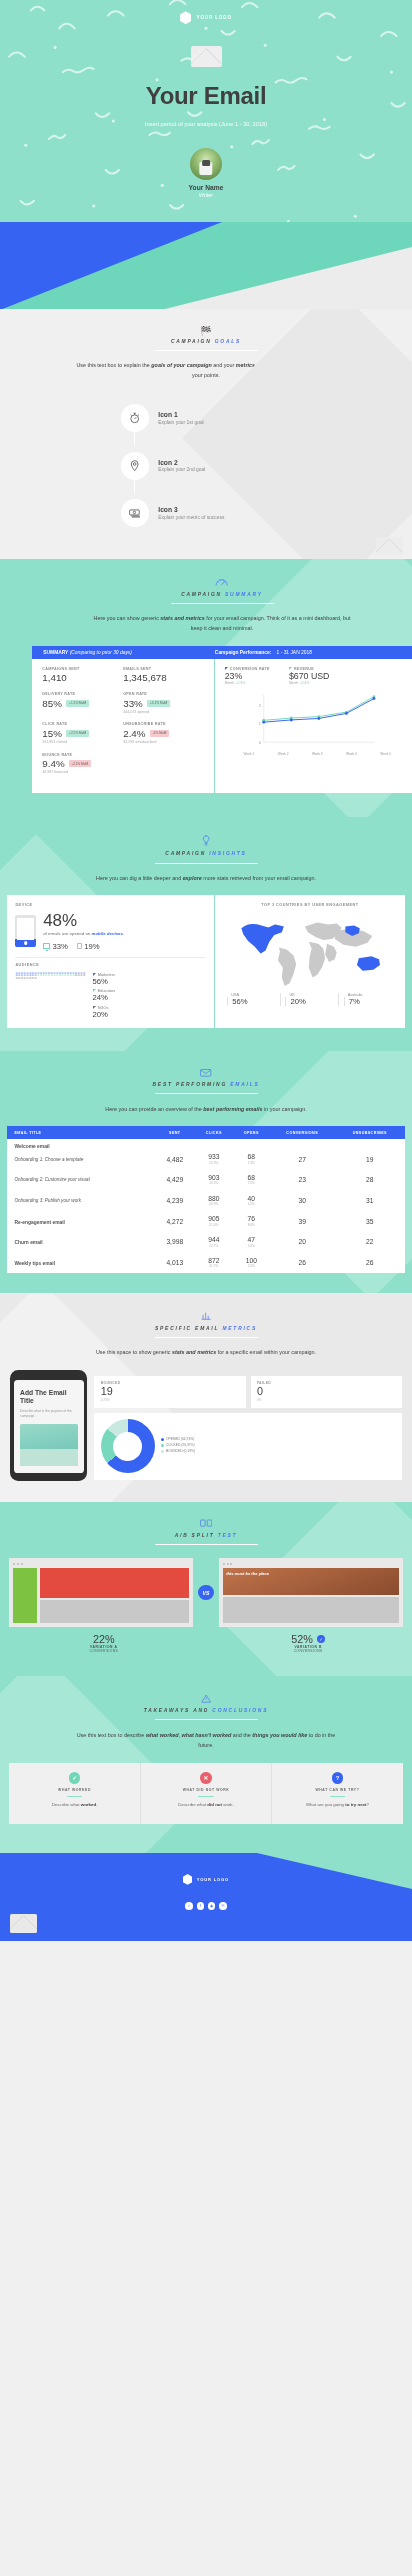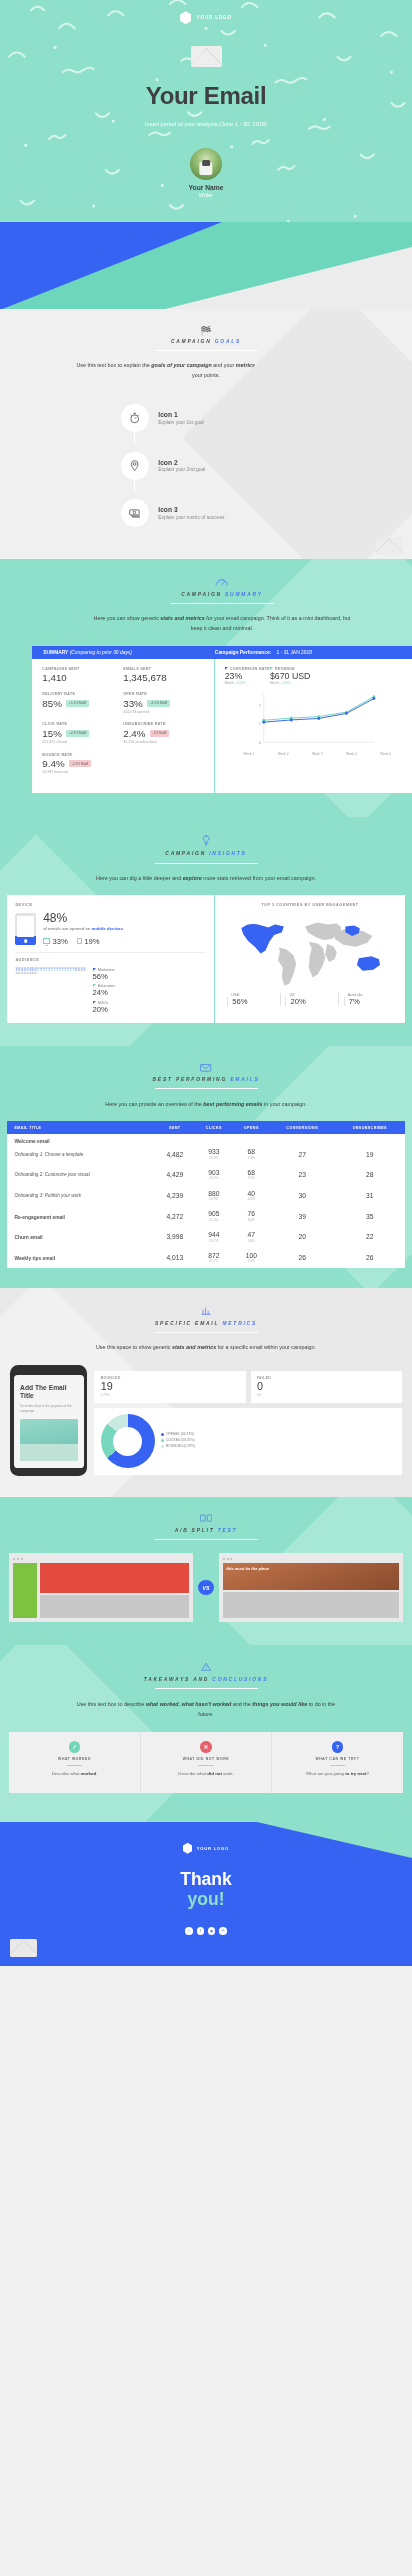--- a/index.html
+++ b/index.html
@@ -89,21 +89,21 @@
   .kpi-grid { display:flex; flex-wrap:wrap; }
   .kpi { width:50%; margin-bottom:8.8px; }
   .kpi-lbl { font-size:3.7px; font-weight:bold; letter-spacing:0.3px; color:#8e8e8e; }
   .kpi-row { display:flex; align-items:center; gap:4.1px; margin-top:1.5px; }
   .kpi-val { font-size:9.8px; color:#3f3f3f; }
   .chip { font-size:3.2px; padding:1.5px 3.1px; border-radius:1px; color:#5e5e5e; }
   .chip.up { background:#b6e8d8; }
   .chip.down { background:#f6c9cd; }
   .kpi-sub { font-size:3.6px; color:#a8a8a8; margin-top:1px; }
 
-  .mini-grid { display:flex; gap:0; }
+  .mini-grid { display:flex; gap:19px; }
   .mini-lbl { font-size:3.7px; font-weight:bold; letter-spacing:0.3px; color:#8e8e8e; display:flex; align-items:center; gap:2.1px; }
   .tri { width:0;height:0;border-top:3.6px solid #3663f2;border-right:3.6px solid transparent; }
   .tri.g { border-top-color:#74d6b8; }
   .mini-val { font-size:8.8px; margin-top:0.5px; color:#3f3f3f; }
   .mini-sub { font-size:3.3px; color:#a8a8a8; }
   .mini-sub span { color:#74d6b8; }
   .chartbox { margin-top:5.2px; }
   .chart-x { display:flex; justify-content:space-around; font-size:3.2px; color:#9a9a9a; margin-top:1.5px; padding-left:7.2px;}
 
   
@@ -112,21 +112,21 @@
   .ins-row { display:flex; gap:0; margin:12.4px 7.2px 0; position:relative; z-index:2; }
   .card { background:#fff; padding:7.2px 8.2px; }
   .card-ttl { font-size:3.8px; font-weight:bold; letter-spacing:0.5px; color:#8e8e8e; }
   .ins-left { width:52%; }
   .ins-right { flex:1; border-left:1.5px solid #8ee0ca; }
   .dev-row { display:flex; align-items:center; gap:7.2px; margin-top:5.2px; }
   .phone { width:20.6px; height:32px; border-radius:2.6px; background:#e3e3e3; position:relative; flex:0 0 20.6px; }
   .phone:after { content:""; position:absolute; left:1.5px; right:1.5px; top:3.1px; bottom:7.2px; background:#fff; }
   .phone:before { content:""; position:absolute; left:0; right:0; bottom:0; height:8.2px; background:#3663f2; border-radius:0 0 2.6px 2.6px; }
   .phone i { position:absolute; bottom:2.1px; left:50%; transform:translateX(-50%); width:3.6px; height:3.6px; border-radius:50%; background:#fff; z-index:2; }
-  .big48 { font-size:12px; color:#3f3f3f; line-height:1; }
+  .big48 { font-size:17px; color:#3f3f3f; line-height:1; }
   .dev-txt { font-size:4.4px; color:#6e6e6e; line-height:1.5; margin-top:2.1px; }
   .dev-txt b { color:#3663f2; font-style:italic; }
   .dev-small { display:flex; gap:9.3px; align-items:center; margin-top:4.1px; }
   .dev-small .v { font-size:7.7px; color:#3f3f3f; }
   .mon { width:6.7px;height:5.2px;border:0.8px solid #74d6b8;border-radius:0.5px; position:relative; }
   .mon:after{content:"";position:absolute;left:2.1px;top:5.2px;width:1.5px;height:1.5px;background:#74d6b8;}
   .tab { width:4.6px;height:6.2px;border:0.8px solid #bdbdbd;border-radius:0.8px; }
   .hr { height:0.5px; background:#ededed; margin:6.2px 0; }
   .people { font-size:2.9px; line-height:.95; color:#3663f2; letter-spacing:0.1px; word-break:break-all; width:71px; }
   .people .g { color:#74d6b8; }
@@ -815,20 +815,38 @@
             </div>
           <div class="ab-grid" style="grid-template-columns:1fr; grid-template-rows:27px 26px">
             <div class="photo">
                 <span>this must be the place</span>
               </div>
             <div class="blk"></div>
           </div>
         </div>
       </div>
 
+      <div class="ab-res">
+        <div class="c" style="text-align:center">
+          <div class="v" style="justify-content:center">
+            <span>22%</span>
+          </div>
+          <div class="n">VARIATION A</div>
+          <div class="s">CONVERSIONS</div>
+        </div>
+        <div class="ab-spacer"></div>
+        <div class="c" style="text-align:center">
+          <div class="v" style="justify-content:center">
+            <span>52%</span>
+            <span class="chk">✓</span>
+          </div>
+          <div class="n">VARIATION B</div>
+          <div class="s">CONVERSIONS</div>
+        </div>
+      </div>
     </div>
   </section>
 
   <section class="take">
     <div class="diag"></div>
     <div class="inner">
       <div class="sec-head">
         <span class="sec-ico">
           <svg width="10.3" height="9.3" viewBox="0 0 20 18" fill="none" stroke="#4b73f0" stroke-width="1.3" stroke-linejoin="round">
             <path d="M10 2l8.5 14h-17z"></path>
@@ -873,24 +891,20 @@
       </div>
     </div>
   </section>
 
   <footer class="foot">
     <div class="pre-foot-tri"></div>
     <div class="foot-logo">
       <div class="hex"></div>
       <span>YOUR LOGO</span>
     </div>
-    <div class="thank">
-      <span>Thank</span><br>
-      <em>you!</em>
-    </div>
     <div class="socials">
       <i>t</i>
       <i>f</i>
       <i>◉</i>
       <i>✉</i>
     </div>
     <div class="foot-env"></div>
   </footer>
 </div>
 

